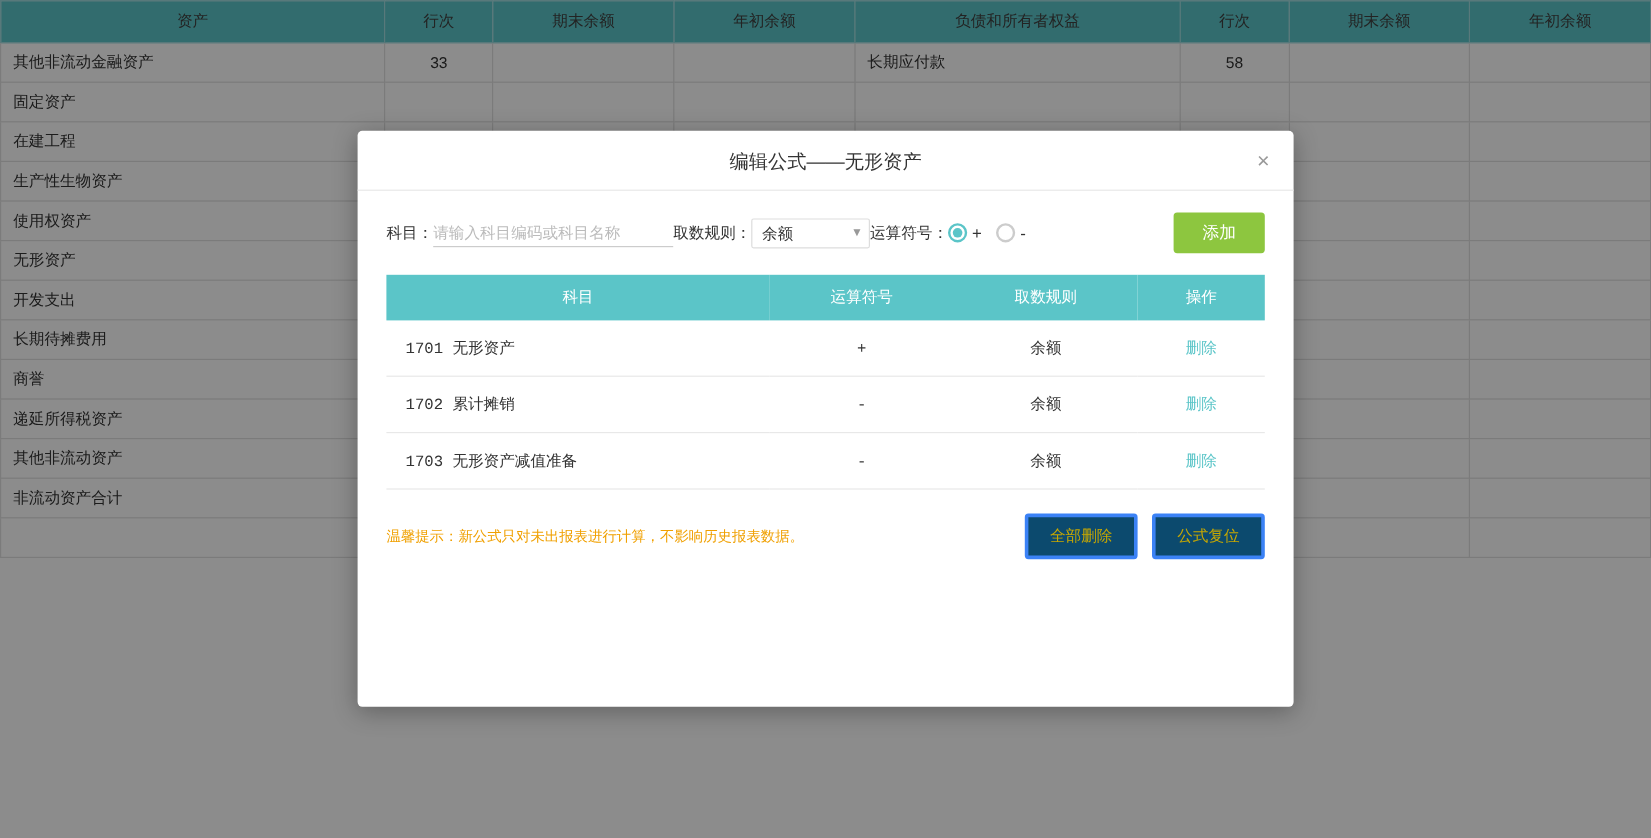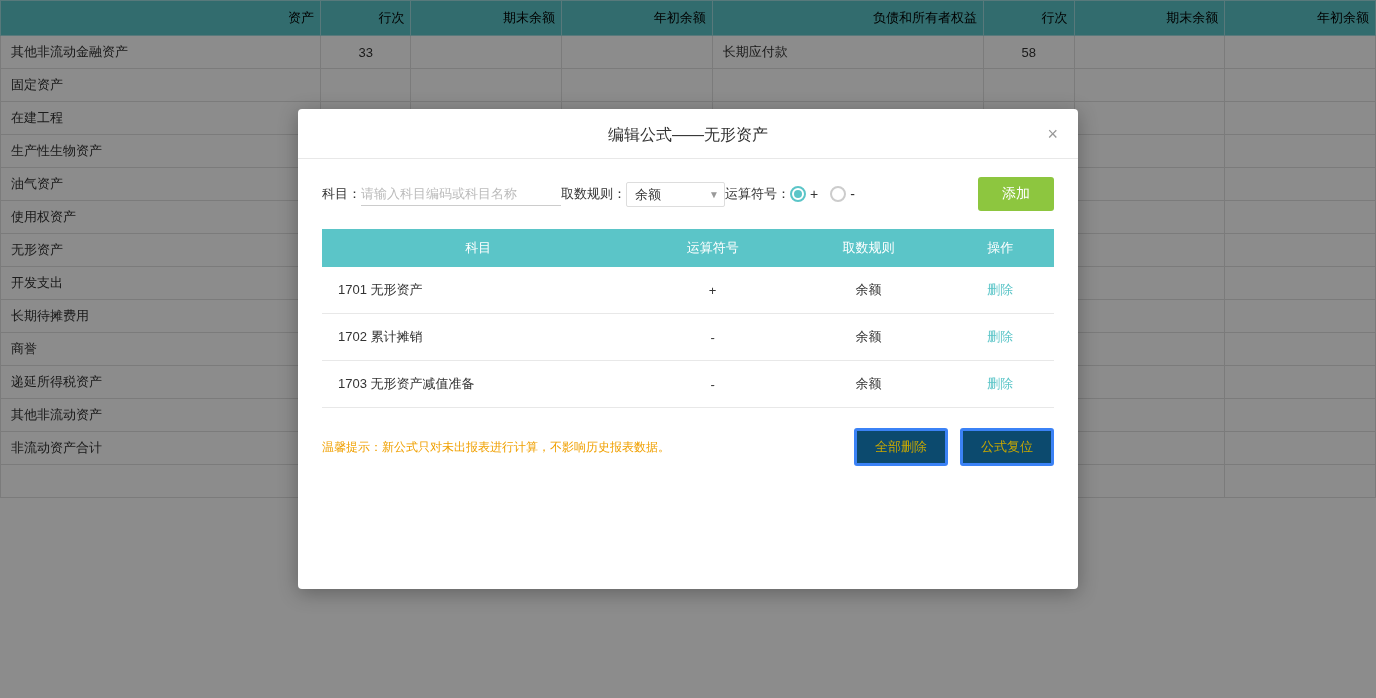--- a/index.html
+++ b/index.html
@@ -23,23 +23,23 @@
     }
 
     .bg-table {
       width: 100%;
       border-collapse: collapse;
       font-size: 13px;
     }
 
     .bg-table th {
       background: #5bc5c8;
-      color: #000000;
+      color: #404040;
       padding: 8px 6px;
-      text-align: right;
+      text-align: center;
       border: 1px solid #a0dce0;
       font-weight: normal;
     }
 
     .bg-table td {
       padding: 7px 10px;
       border: 1px solid #e0e0e0;
       color: #333;
       text-align: center;
     }
@@ -210,20 +210,21 @@
 
     
     .data-table-wrap {
       padding: 0 24px;
     }
 
     .data-table {
       width: 100%;
       border-collapse: collapse;
       font-size: 13px;
+      font-family: Liberation Mono, monospace;
     }
 
     .data-table thead tr th {
       background: #5bc5c8;
       color: #fff;
       padding: 10px 16px;
       text-align: center;
       font-weight: normal;
       border: none;
     }
@@ -324,30 +325,20 @@
           <td></td>
           <td></td>
           <td></td>
           <td class="left-align"></td>
           <td></td>
           <td></td>
           <td></td>
         </tr>
         <tr>
           <td class="left-align">生产性生物资产</td>
-          <td></td>
-          <td></td>
-          <td></td>
-          <td class="left-align"></td>
-          <td></td>
-          <td></td>
-          <td></td>
-        </tr>
-        <tr>
-          <td class="left-align">油气资产</td>
           <td></td>
           <td></td>
           <td></td>
           <td class="left-align"></td>
           <td></td>
           <td></td>
           <td></td>
         </tr>
         <tr>
           <td class="left-align">使用权资产</td>

